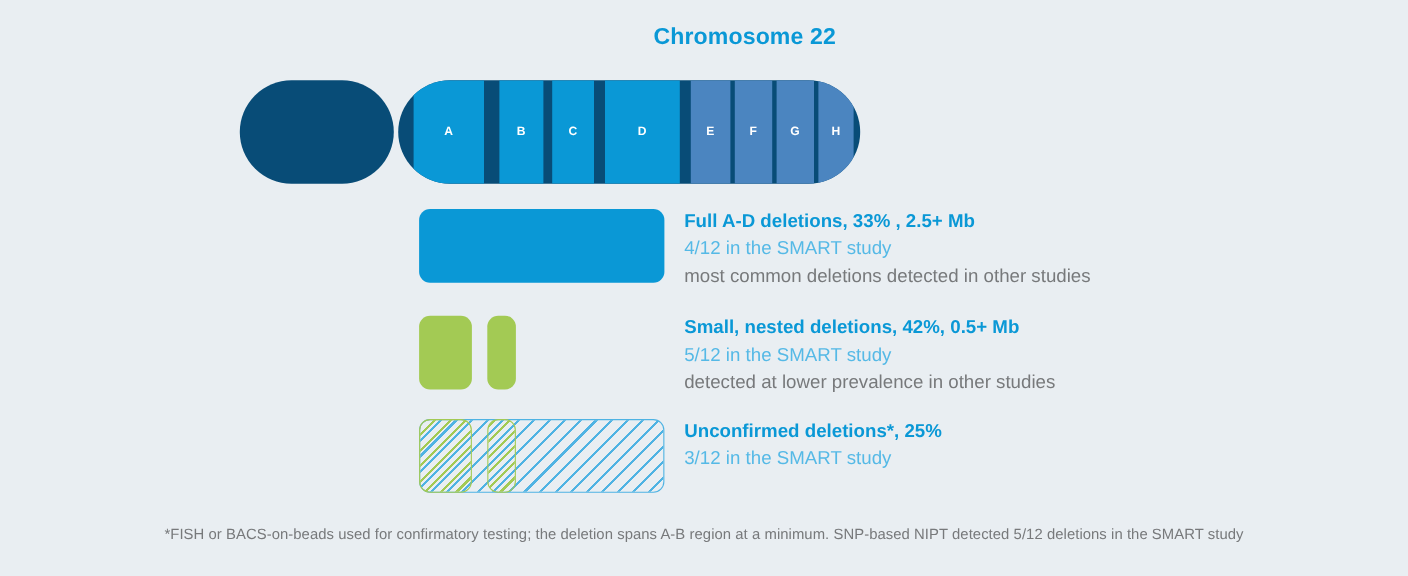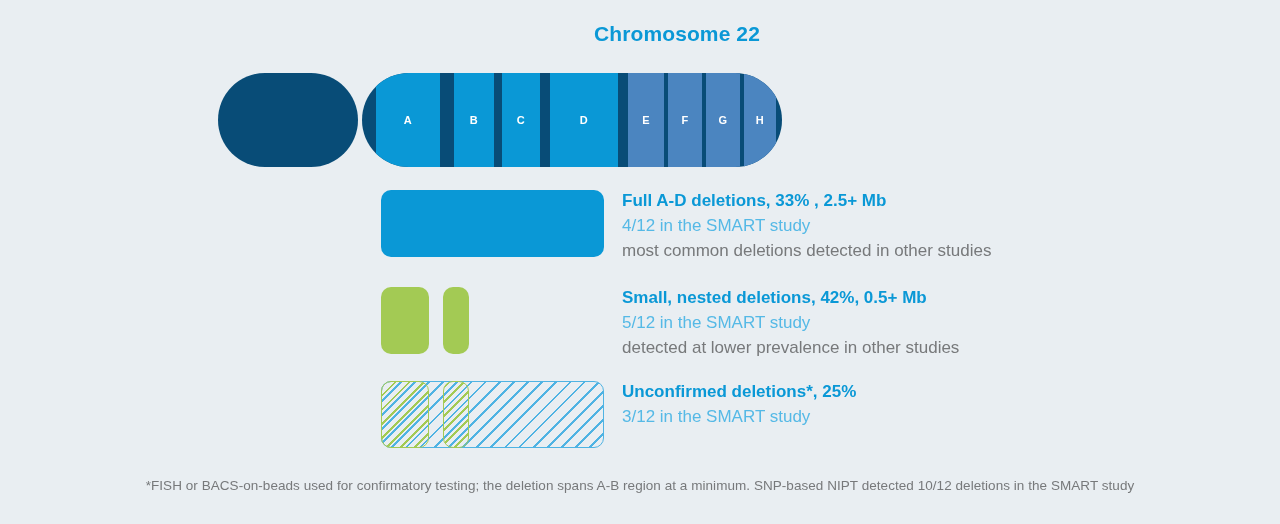--- a/index.html
+++ b/index.html
@@ -260,13 +260,13 @@
     <div class="sw-hatch-blue"></div>
     <div class="sw-hatch-green-wide"></div>
     <div class="sw-hatch-green-narrow"></div>
   </div>
   <div class="legend-text">
     <div class="lt-head">Unconfirmed deletions*, 25%</div>
     <div class="lt-sub">3/12 in the SMART study</div>
   </div>
 </div>
 
-<div class="footnote">*FISH or BACS-on-beads used for confirmatory testing; the deletion spans A-B region at a minimum. SNP-based NIPT detected 10/12 deletions in the SMART study</div>
+<div class="footnote">*FISH or BACS-on-beads used for confirmatory testing; the deletion spans A-B region at a minimum. SNP-based NIPT detected 5/12 deletions in the SMART study</div>
 
 </body></html>

